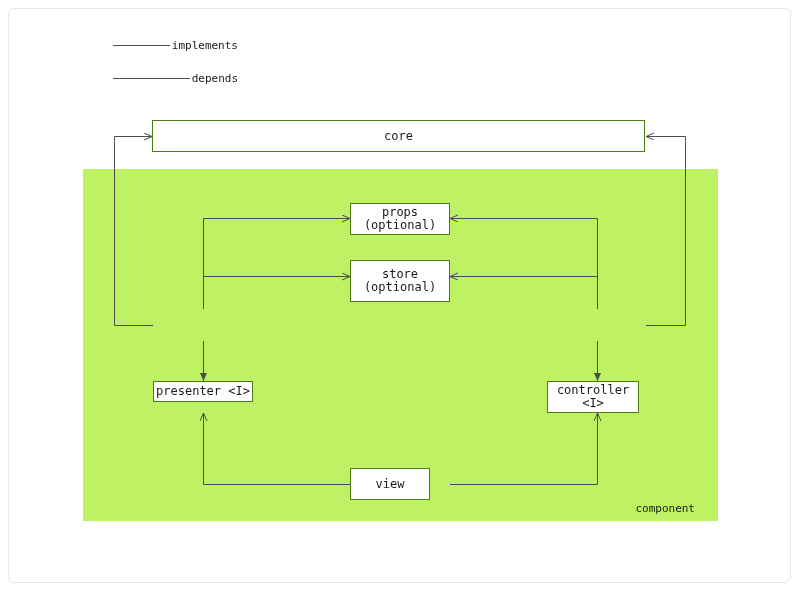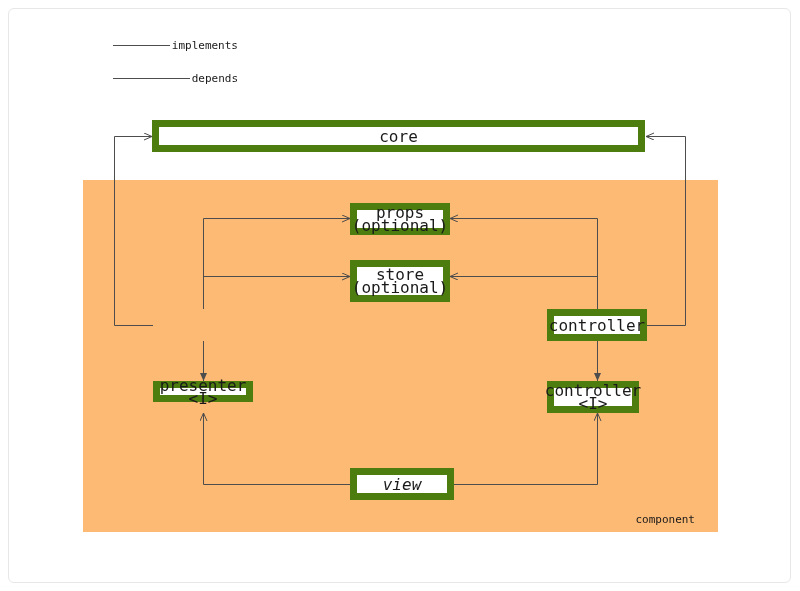--- a/index.html
+++ b/index.html
@@ -7,41 +7,41 @@
     width:800px;height:591px;position:relative;background:#ffffff;
     font-family:"DejaVu Sans Mono","Liberation Mono",monospace;
     color:#1a1a1a;overflow:hidden;
   }
   .frame{
     position:absolute;left:8px;top:8px;width:781px;height:573px;
     border:1px solid #e7e7e7;border-radius:6px;background:#ffffff;
   }
   .canvas{position:absolute;inset:0;}
   .region{
-    position:absolute;left:83px;top:180px;width:635px;height:352px;
-    background:#fdba74;z-index:1;
+    position:absolute;left:83px;top:169px;width:635px;height:352px;
+    background:#bef264;z-index:1;
   }
   .region-label{
     position:absolute;right:23px;bottom:6px;font-size:11px;color:#1a1a1a;
   }
   svg.wires{position:absolute;left:0;top:0;z-index:2;}
   .box{
-    position:absolute;z-index:3;background:#ffffff;border:7px solid #4d7c0f;
+    position:absolute;z-index:3;background:#ffffff;border:1px solid #4d7c0f;
     display:flex;align-items:center;justify-content:center;
-    font-size:16px;line-height:13px;text-align:center;white-space:pre-line;
+    font-size:12px;line-height:13px;text-align:center;white-space:pre-line;
     color:#1a1a1a;box-sizing:border-box;
   }
   .box-core{left:152px;top:120px;width:493px;height:32px;}
   .box-props{left:350px;top:203px;width:100px;height:32px;}
   .box-store{left:350px;top:260px;width:100px;height:42px;}
   .box-presenter{left:153px;top:309px;width:100px;height:32px;}
   .box-controller{left:547px;top:309px;width:100px;height:32px;}
   .box-presenter-i{left:153px;top:381px;width:100px;height:21px;}
   .box-controller-i{left:547px;top:381px;width:92px;height:32px;}
-  .box-view{left:350px;top:468px;width:104px;height:32px;font-style:italic;}
+  .box-view{left:350px;top:468px;width:80px;height:32px;}
   .legend-label{
     position:absolute;z-index:3;left:113px;width:127px;height:15px;
     display:flex;align-items:center;justify-content:flex-end;
   }
   .legend-label span{
     background:#ffffff;padding:0 2px;font-size:11px;line-height:15px;color:#1a1a1a;
   }
   .legend-implements{top:38px;}
   .legend-depends{top:71px;}
 </style>
@@ -97,18 +97,17 @@
   </div>
   <div class="legend-label legend-depends">
     <span>depends</span>
   </div>
 
   <div class="box box-core">core</div>
   <div class="box box-props">props
 (optional)</div>
   <div class="box box-store">store
 (optional)</div>
-  <div class="box box-controller">controller</div>
   <div class="box box-presenter-i">presenter &lt;I&gt;</div>
   <div class="box box-controller-i">controller &lt;I&gt;</div>
   <div class="box box-view">view</div>
 
 </div>
 
 </body></html>

